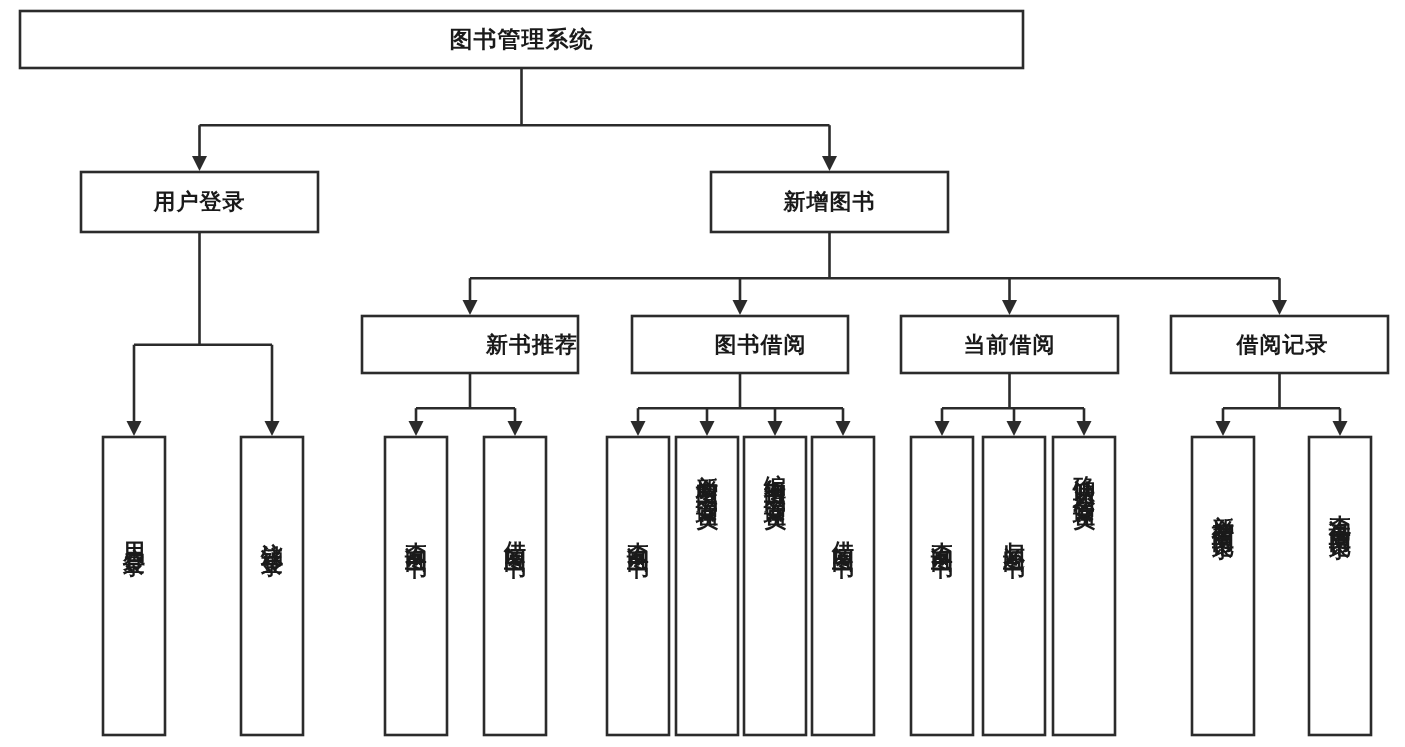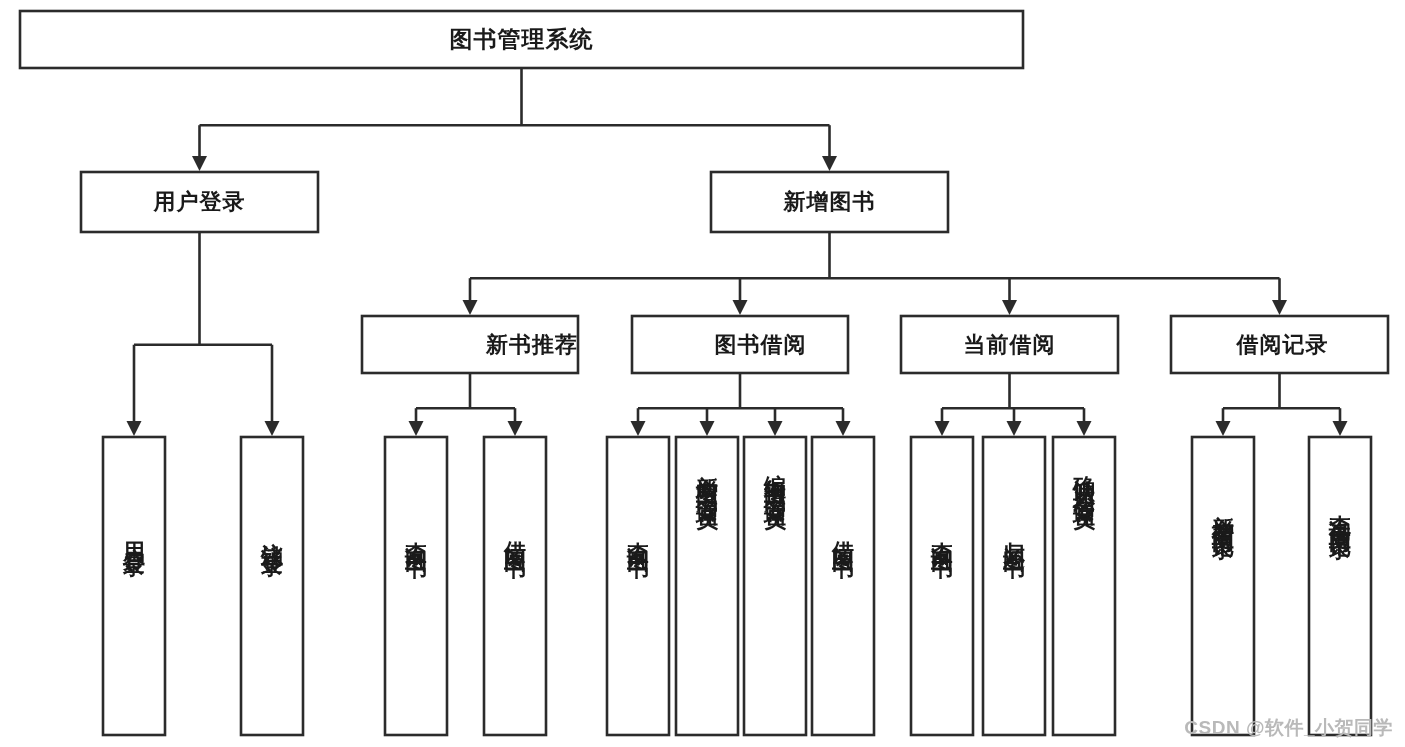--- a/index.html
+++ b/index.html
@@ -231,14 +231,13 @@
         <div class="leaf-label-vert" style="margin-top: 19.5px;">确认归还（管理员）</div>
       </div>
       <div class="leaf-label-wrap" style="left: 1192px; top: 437px; width: 62px; height: 298px;">
         <div class="leaf-label-vert" style="margin-top: 60px;">新增借阅记录</div>
       </div>
       <div class="leaf-label-wrap" style="left: 1309px; top: 437px; width: 62px; height: 298px;">
         <div class="leaf-label-vert" style="margin-top: 60px;">查询借阅记录</div>
       </div>
     </div>
 
-  <div id="watermark">CSDN @软件_小贺同学</div>
 </div>
 
 </body></html>

